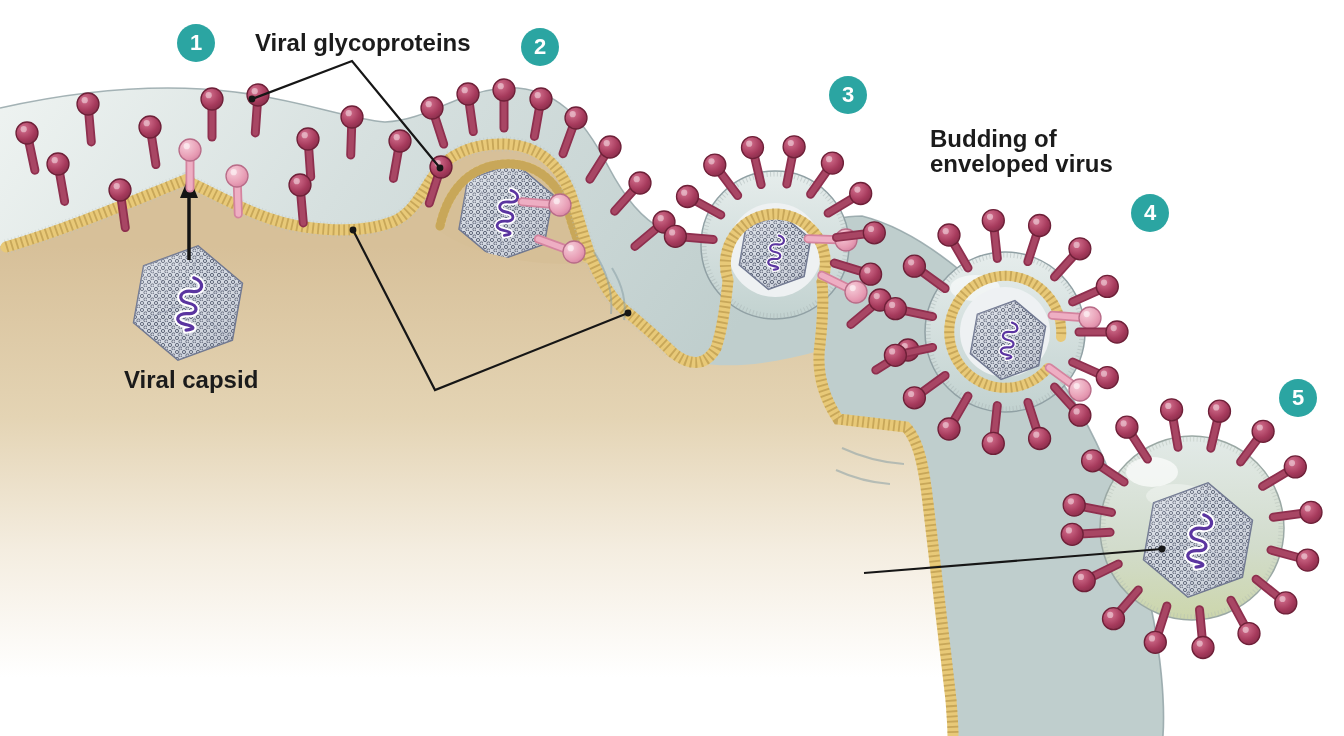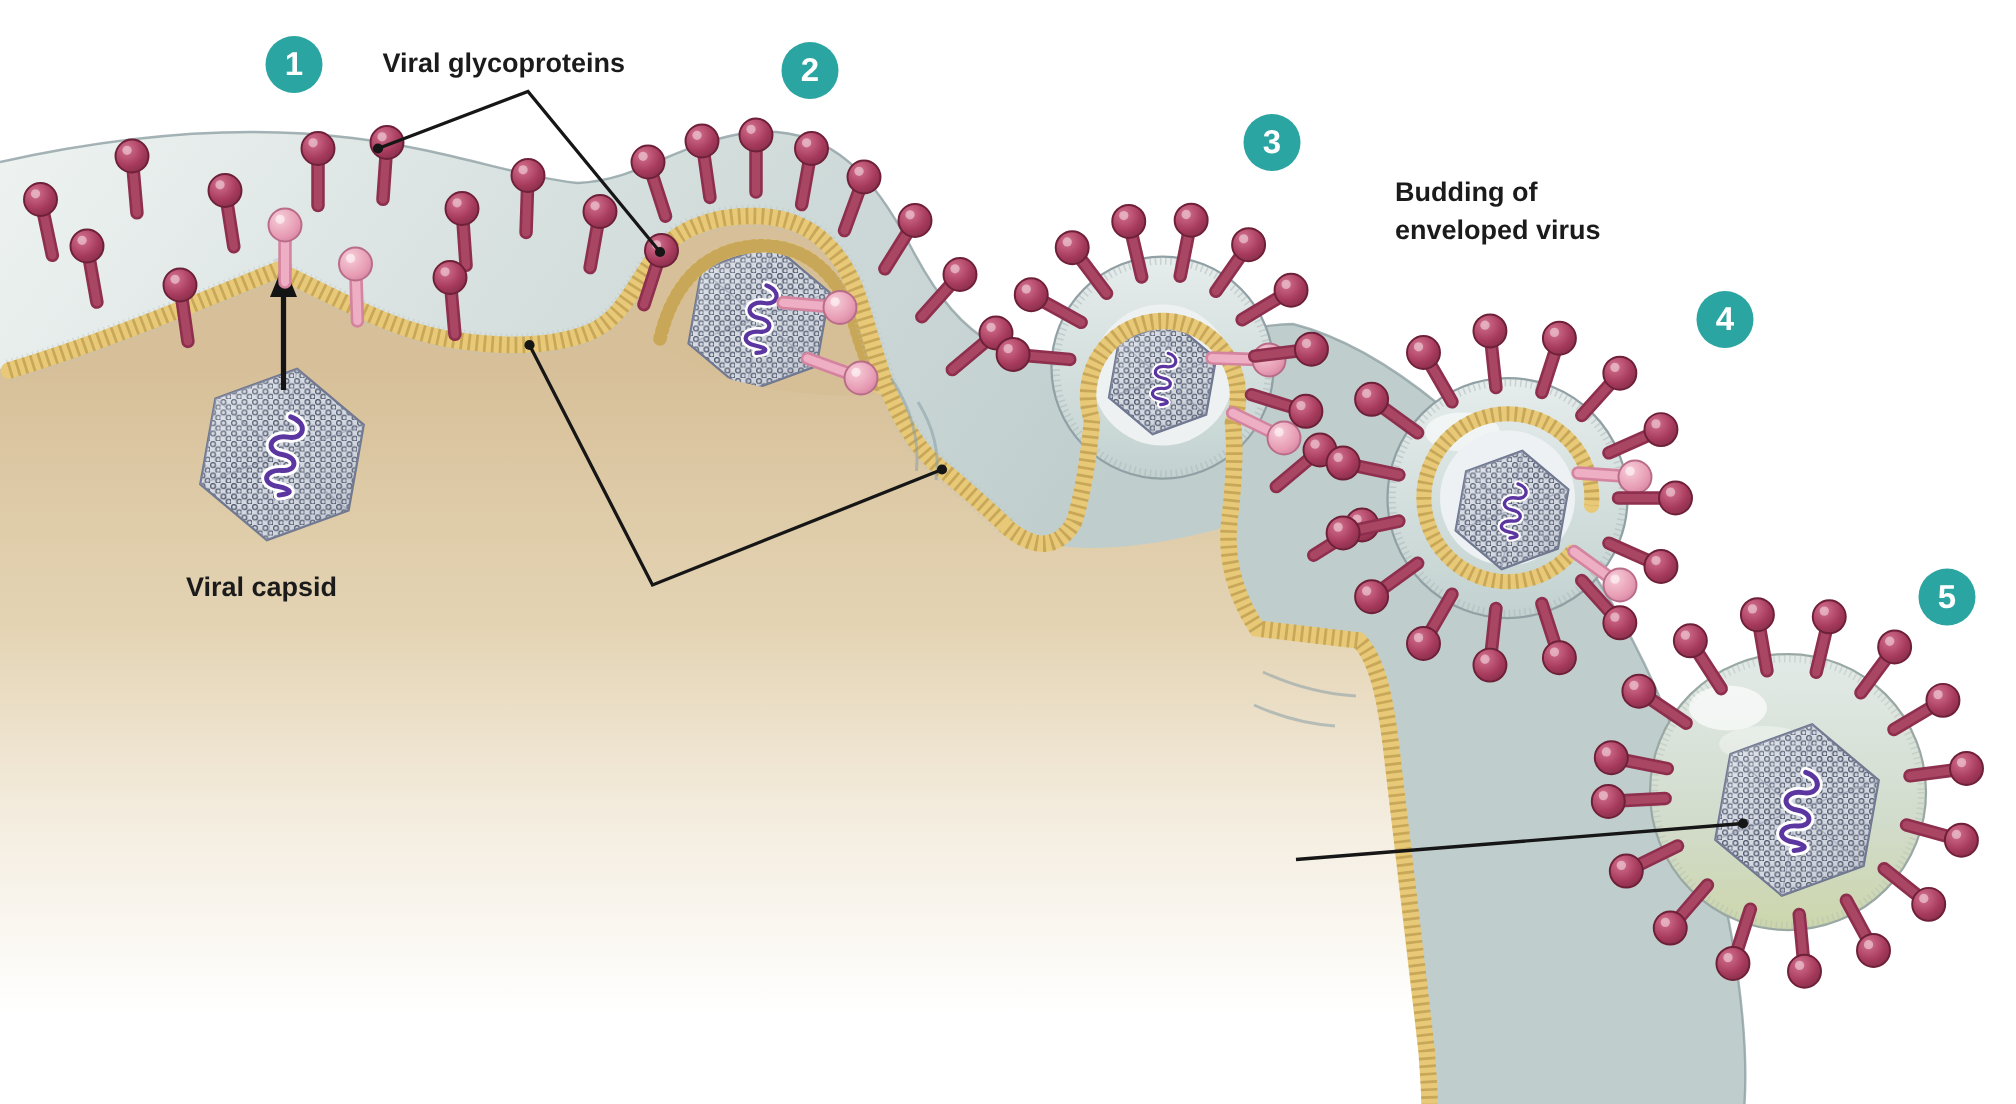--- a/index.html
+++ b/index.html
@@ -2,21 +2,21 @@
 <html style="--step-badge: #2ba5a2; --label-text: #1b1b1b; --glycoprotein-dark: #a63a5c; --glycoprotein-pink: #eeaec3; --membrane-bilayer: #e8c978; --membrane-surface: #d6e0df; --cytoplasm: #d7c099; --capsid: #d3d8e1; --nucleic-acid: #5b35a0;"><head>
 <meta charset="utf-8">
 <style>
   html,body{margin:0;padding:0;background:#fff;}
   .canvas{
     position:relative;width:1344px;height:736px;overflow:hidden;background:#fff;
     font-family:"Liberation Sans", sans-serif;
   }
   .canvas svg{position:absolute;left:0;top:0;}
   .label{
-    position:absolute;font-weight:bold;font-size:18px;line-height:25px;
+    position:absolute;font-weight:bold;font-size:24px;line-height:25px;
     color:var(--label-text,#1b1b1b);white-space:pre-line;letter-spacing:0px;
   }
   .badge{
     position:absolute;width:38px;height:38px;border-radius:50%;
     background:var(--step-badge,#2ba5a2);color:#fff;font-weight:bold;font-size:22px;
     text-align:center;line-height:38px;
   }
 </style>
 </head>
 <body>
@@ -662,17 +662,17 @@
   </g>
 </svg>
 
 <div class="badge" style="left:177px;top:24px">1</div>
 <div class="badge" style="left:521px;top:28px">2</div>
 <div class="badge" style="left:829px;top:76px">3</div>
 <div class="badge" style="left:1131px;top:194px">4</div>
 <div class="badge" style="left:1279px;top:379px">5</div>
 
 <div class="label" style="left:255px;top:30px">Viral glycoproteins</div>
-<div class="label" style="left:930px;top:116px">Budding of
+<div class="label" style="left:930px;top:126px">Budding of
 enveloped virus</div>
-<div class="label" style="left:124px;top:379px">Viral capsid</div>
+<div class="label" style="left:124px;top:367px">Viral capsid</div>
 
 </div>
 
 </body></html>

